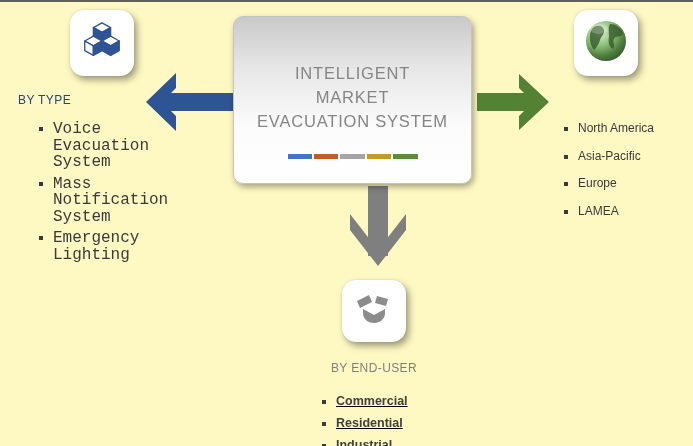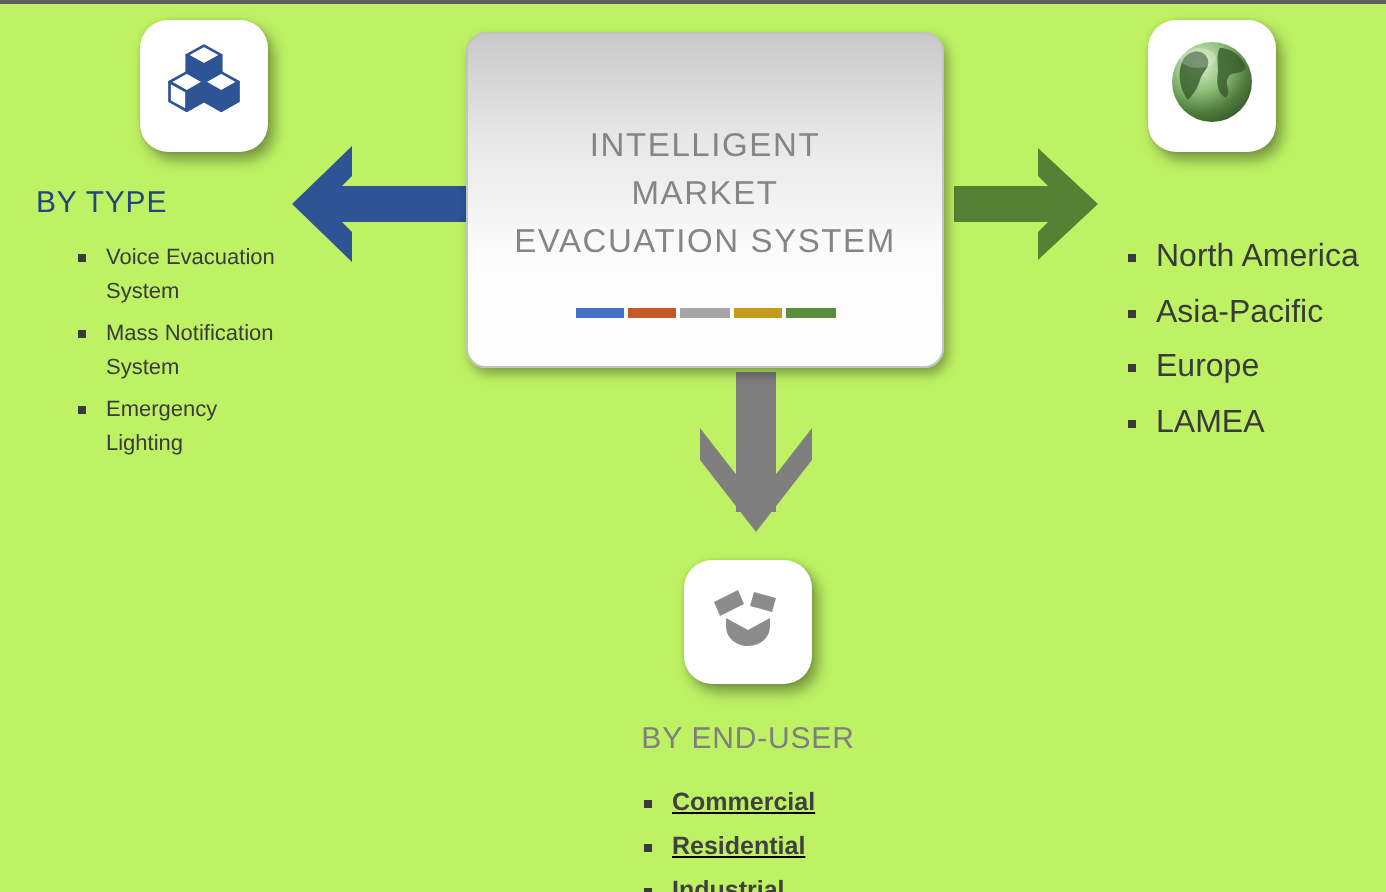--- a/index.html
+++ b/index.html
@@ -1,17 +1,17 @@
 <!DOCTYPE html>
 <html style="--arrow-blue: #2E5496; --arrow-green: #548235; --arrow-gray: #7F7F7F; --type-heading: #24457E; --geography-heading: #538135; --end-user-heading: #7F7F7F; --center-title: #858585;"><head>
 <meta charset="utf-8">
 <style>
   html,body{margin:0;padding:0;background:#fff;}
   .stage{
-    position:relative;width:693px;height:446px;background:#bef264;
+    position:relative;width:693px;height:446px;background:#fef9c3;
     border-top:2px solid #5f5f5f;box-sizing:border-box;overflow:hidden;
     font-family:"Liberation Sans",sans-serif;
   }
   
   .icon-card{
     position:absolute;background:#ffffff;border-radius:14px;
     box-shadow:3px 4px 7px rgba(0,0,0,.38),0 0 2px rgba(0,0,0,.12);
     display:flex;align-items:center;justify-content:center;
   }
   .card-type{left:70px;top:8px;width:64px;height:66px;}
@@ -35,35 +35,35 @@
   .underline-bar .seg{flex:1;height:100%;}
   
   .arrow{position:absolute;z-index:1;}
   .arrow-left{left:146px;top:71px;}
   .arrow-right{left:477px;top:72px;}
   .arrow-down{left:350px;top:184px;}
   .arrow-left .fillpart{fill:var(--arrow-blue,#2E5496);}
   .arrow-right .fillpart{fill:var(--arrow-green,#548235);}
   .arrow-down .fillpart{fill:var(--arrow-gray,#7F7F7F);}
   
-  .sec-heading{position:absolute;font-size:15px;letter-spacing:.4px;}
+  .sec-heading{position:absolute;font-size:12px;letter-spacing:.4px;}
   .h-type{left:18px;top:91px;color:var(--type-heading,#24457E);}
   .h-geo{left:564px;top:91px;color:var(--geography-heading,#538135);}
   .h-user{left:304px;top:347px;width:140px;text-align:center;color:var(--end-user-heading,#7F7F7F);margin-top:12px;}
   
   .list{position:absolute;}
   .list-type{left:39px;top:119px;}
   .list-geo{left:564px;top:119px;}
   .list-user{left:322px;top:392px;text-decoration:underline;}
   .li{display:flex;align-items:flex-start;}
   .bullet{width:4px;height:4px;background:#3a3a3a;margin:6px 10px 0 0;flex:none;}
   .list-type .li{margin-bottom:5px;}
-  .list-type .li span{font-size:11px;line-height:16.5px;color:#3a3a3a;max-width:96px;display:inline-block;}
+  .list-type .li span{font-size:16px;line-height:16.5px;color:#3a3a3a;max-width:96px;display:inline-block;font-family:Liberation Mono, monospace;}
   .list-geo .li{margin-bottom:12.5px;}
-  .list-geo .li span{font-size:16px;line-height:15px;color:#3a3a3a;white-space:nowrap;}
+  .list-geo .li span{font-size:12px;line-height:15px;color:#3a3a3a;white-space:nowrap;}
   .list-user .li{margin-bottom:7px;}
   .list-user .li span{font-size:12.5px;line-height:15px;color:#404040;font-weight:bold;white-space:nowrap;}
 </style>
 </head>
 <body>
 
 <div class="stage">
 
   <div class="icon-card card-type">
     <span>

